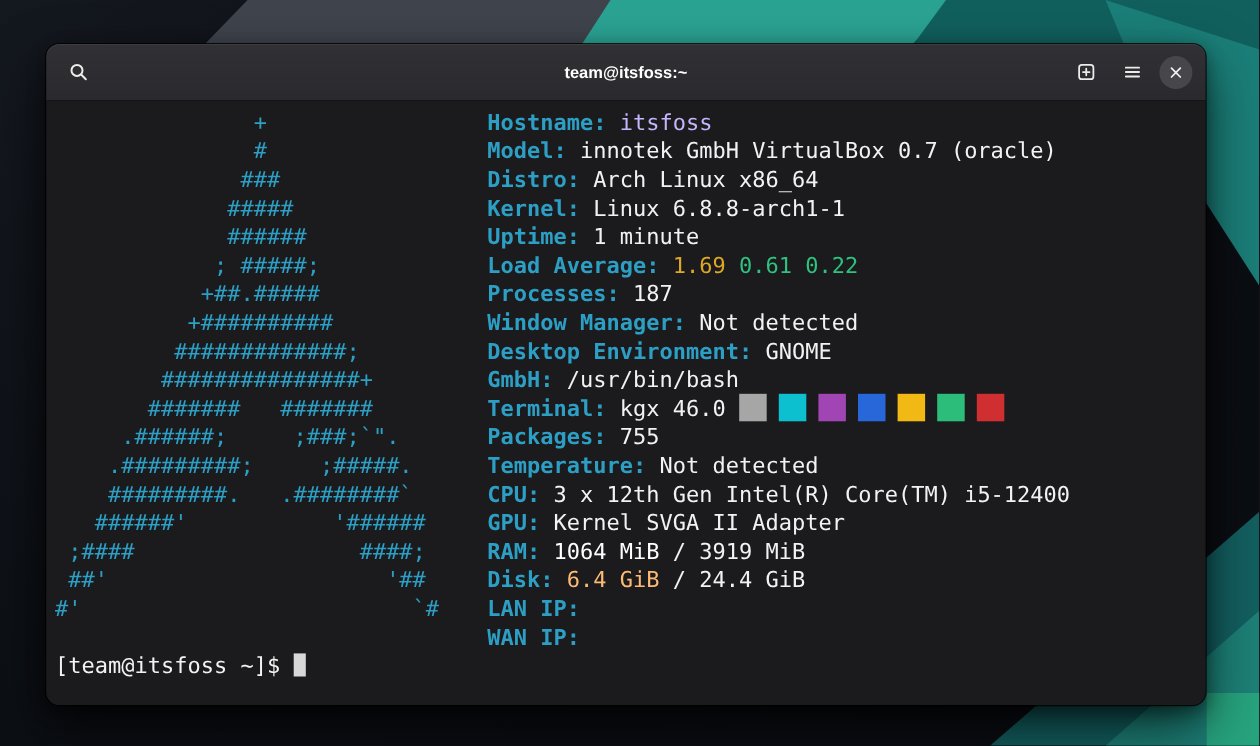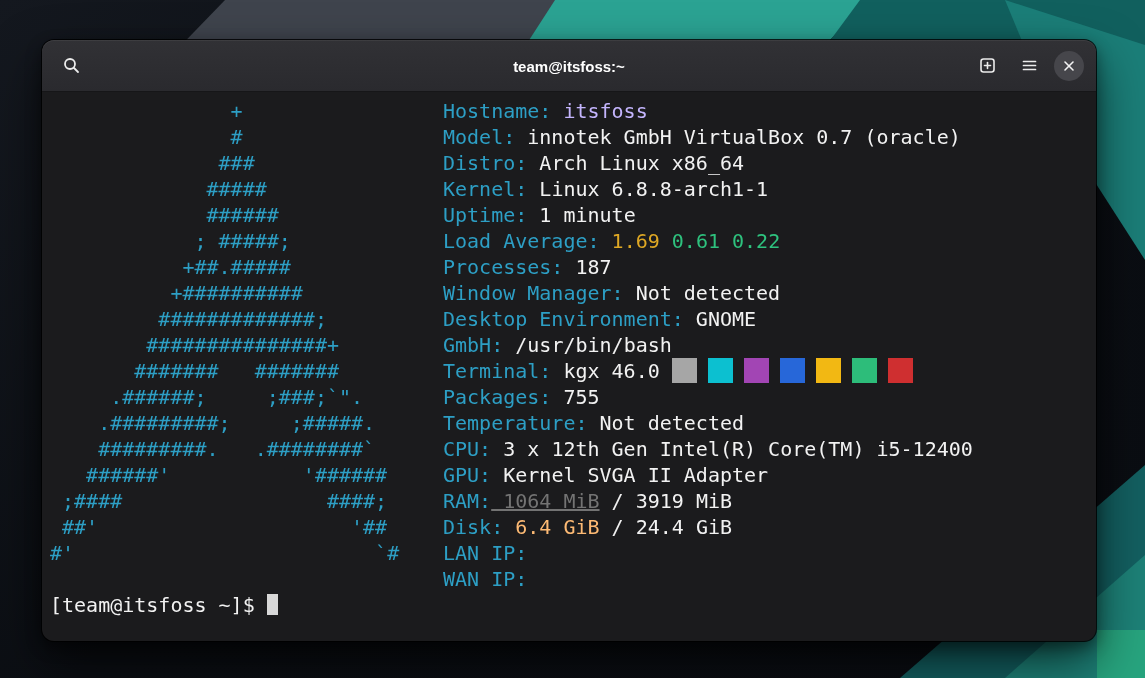--- a/index.html
+++ b/index.html
@@ -61,21 +61,21 @@
     font-size: 20px; line-height: 26px;
     color: var(--fg, #f2f2f2);
     border-radius: 0 0 12px 12px;
     overflow: hidden;
     cursor: text;
   }
   .cols { display: flex; align-items: flex-start; }
   .art { width: 393px; flex: 0 0 393px; color: var(--label, #2d9fc5); white-space: pre; }
   .info { flex: 1; }
   .info-row { white-space: pre; height: 26px; }
-  .info-row .label { color: var(--label, #2d9fc5); }
+  .info-row .label { color: var(--label, #2d9fc5); font-weight: bold; }
   .swatch { display: inline-block; width: 25px; height: 25px; margin-right: 11px; vertical-align: -5px; }
   .prompt-line { white-space: pre; }
   .cursor { display: inline-block; width: 11px; height: 21px; background: #d8d8d8; vertical-align: -3px; margin-left: 12px; }
 </style>
 </head>
 <body>
 
 <div class="desktop">
   <div class="shape s-gray"></div>
   <div class="shape s-teal1"></div>
@@ -133,21 +133,21 @@
             <div class="info-row"><span class="label">Load Average:</span><span style="color: rgb(223, 168, 36);"> 1.69</span><span style="color: rgb(46, 194, 126);"> 0.61 0.22</span></div>
             <div class="info-row"><span class="label">Processes:</span><span style="color: rgb(242, 242, 242);"> 187</span></div>
             <div class="info-row"><span class="label">Window Manager:</span><span style="color: rgb(242, 242, 242);"> Not detected</span></div>
             <div class="info-row"><span class="label">Desktop Environment:</span><span style="color: rgb(242, 242, 242);"> GNOME</span></div>
             <div class="info-row"><span class="label">GmbH:</span><span style="color: rgb(242, 242, 242);"> /usr/bin/bash</span></div>
             <div class="info-row"><span class="label">Terminal:</span><span style="color: rgb(242, 242, 242);"> kgx 46.0 </span><span class="swatch" style="background: rgb(166, 166, 166);"></span><span class="swatch" style="background: rgb(12, 192, 208);"></span><span class="swatch" style="background: rgb(162, 69, 180);"></span><span class="swatch" style="background: rgb(39, 103, 217);"></span><span class="swatch" style="background: rgb(242, 184, 19);"></span><span class="swatch" style="background: rgb(45, 189, 122);"></span><span class="swatch" style="background: rgb(207, 47, 48);"></span></div>
             <div class="info-row"><span class="label">Packages:</span><span style="color: rgb(242, 242, 242);"> 755</span></div>
             <div class="info-row"><span class="label">Temperature:</span><span style="color: rgb(242, 242, 242);"> Not detected</span></div>
             <div class="info-row"><span class="label">CPU:</span><span style="color: rgb(242, 242, 242);"> 3 x 12th Gen Intel(R) Core(TM) i5-12400</span></div>
             <div class="info-row"><span class="label">GPU:</span><span style="color: rgb(242, 242, 242);"> Kernel SVGA II Adapter</span></div>
-            <div class="info-row"><span class="label">RAM:</span><span style="color: #737373; text-decoration: underline;"> 1064 MiB</span><span style="color: rgb(242, 242, 242);"> / 3919 MiB</span></div>
+            <div class="info-row"><span class="label">RAM:</span><span style="color: #ffffff;"> 1064 MiB</span><span style="color: rgb(242, 242, 242);"> / 3919 MiB</span></div>
             <div class="info-row"><span class="label">Disk:</span><span style="color: #fdba74;"> 6.4 GiB</span><span style="color: rgb(242, 242, 242);"> / 24.4 GiB</span></div>
             <div class="info-row"><span class="label">LAN IP:</span></div>
             <div class="info-row"><span class="label">WAN IP:</span></div>
           </div>
       </div>
       <div class="prompt-line"><span>[team@itsfoss ~]$</span><span class="cursor"></span></div>
     </div>
 
   </div>
 </div>

